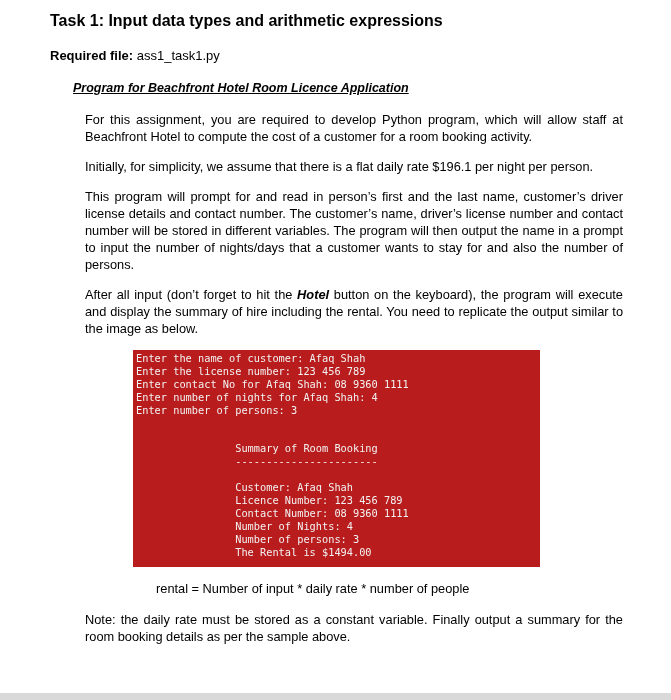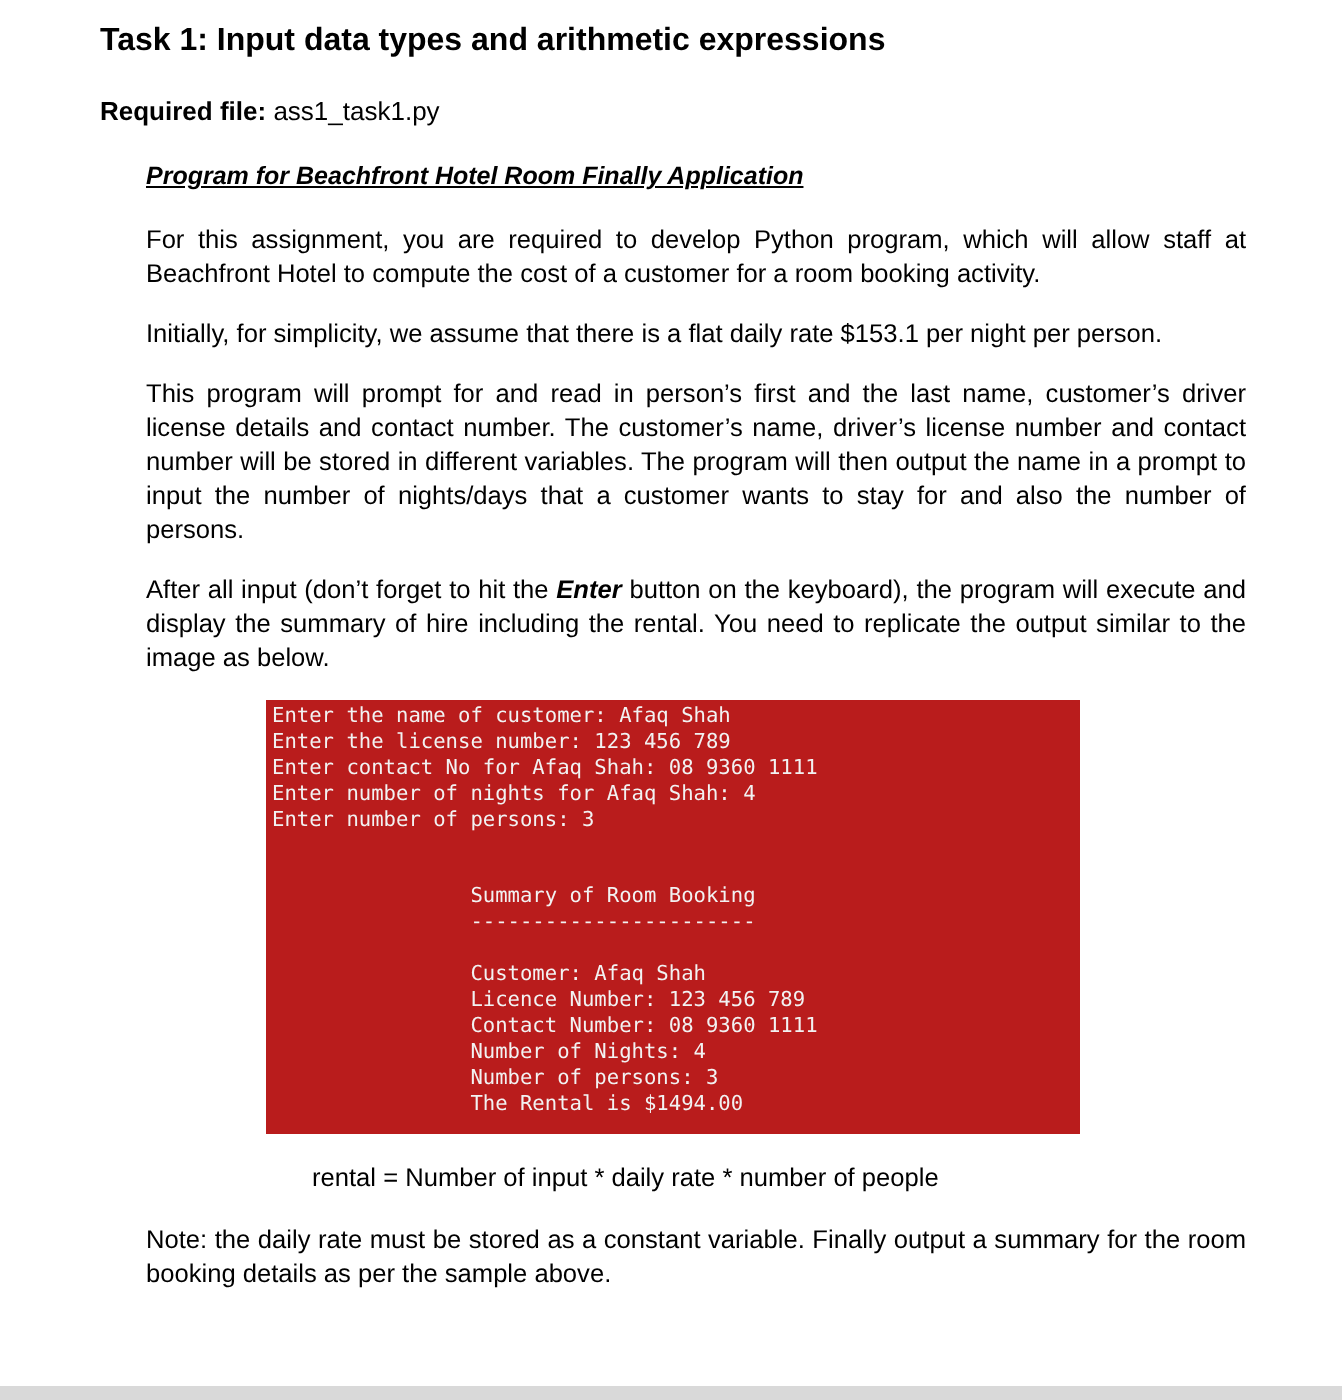--- a/index.html
+++ b/index.html
@@ -26,21 +26,21 @@
     font-size: 12.5px;
     font-weight: bold;
     font-style: italic;
     text-decoration: underline;
     margin: 0 0 16px 0;
   }
   p.body-text {
     font-size: 12.8px;
     line-height: 17px;
     text-align: justify;
-    margin: 0 0 13px 0;
+    margin: 0 0 13px 12px;
   }
   .bi { font-weight: bold; font-style: italic; }
   .console {
     display: block;
     background: #b91c1c;
     color: #f2f2f2;
     font-family: "DejaVu Sans Mono", "Liberation Mono", monospace;
     font-size: 10.3px;
     line-height: 12.9px;
     width: 407px;
@@ -66,29 +66,29 @@
 <body>
 
 <div class="page">
 
   <h1 class="title">Task 1: Input data types and arithmetic expressions</h1>
 
   <p class="required-line"><span class="lbl">Required file:</span><span> ass1_task1.py</span></p>
 
   <div class="indent">
 
-    <h2 class="program-heading">Program for Beachfront Hotel Room Finally Application</h2>
+    <h2 class="program-heading">Program for Beachfront Hotel Room Licence Application</h2>
 
     <p class="body-text">For this assignment, you are required to develop Python program, which will allow staff at Beachfront Hotel to compute the cost of a customer for a room booking activity.</p>
 
-    <p class="body-text">Initially, for simplicity, we assume that there is a flat daily rate $153.1 per night per person.</p>
+    <p class="body-text">Initially, for simplicity, we assume that there is a flat daily rate $196.1 per night per person.</p>
 
     <p class="body-text">This program will prompt for and read in person’s first and the last name, customer’s driver license details and contact number. The customer’s name, driver’s license number and contact number will be stored in different variables. The program will then output the name in a prompt to input the number of nights/days that a customer wants to stay for and also the number of persons.</p>
 
-    <p class="body-text"><span>After all input (don’t forget to hit the </span><span class="bi">Enter</span><span> button on the keyboard), the program will execute and display the summary of hire including the rental. You need to replicate the output similar to the image as below.</span></p>
+    <p class="body-text"><span>After all input (don’t forget to hit the </span><span class="bi">Hotel</span><span> button on the keyboard), the program will execute and display the summary of hire including the rental. You need to replicate the output similar to the image as below.</span></p>
 
     <pre class="console">Enter the name of customer: Afaq Shah
 Enter the license number: 123 456 789
 Enter contact No for Afaq Shah: 08 9360 1111
 Enter number of nights for Afaq Shah: 4
 Enter number of persons: 3
 
 
                 Summary of Room Booking
                 -----------------------

